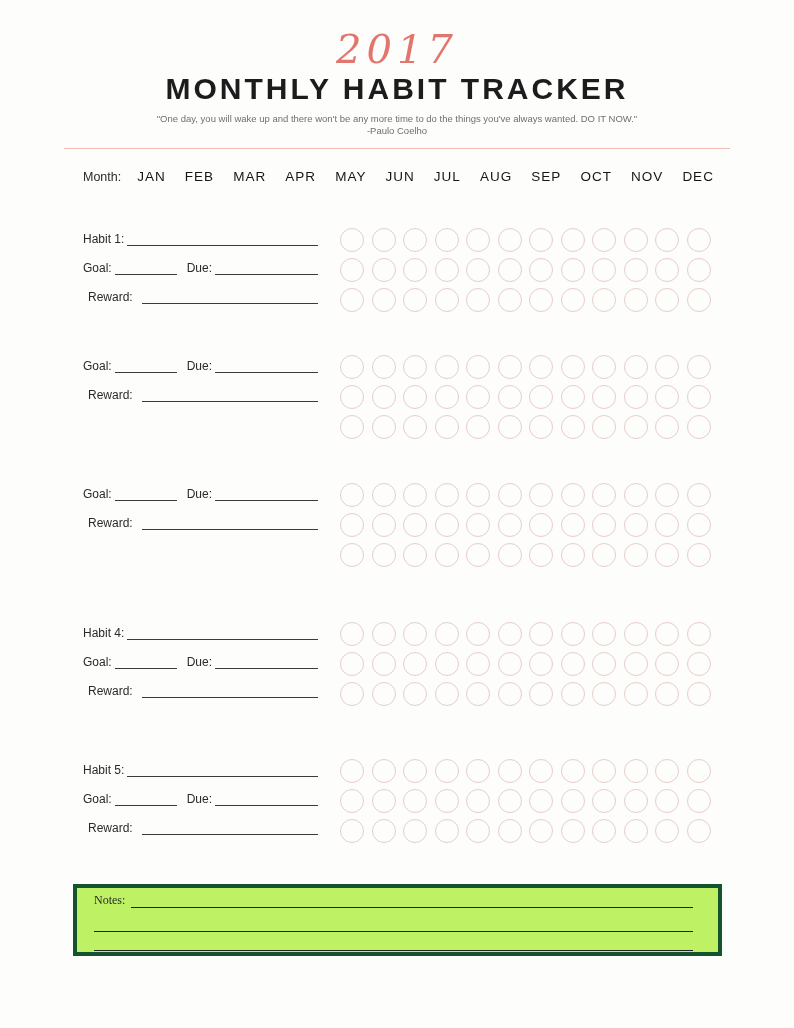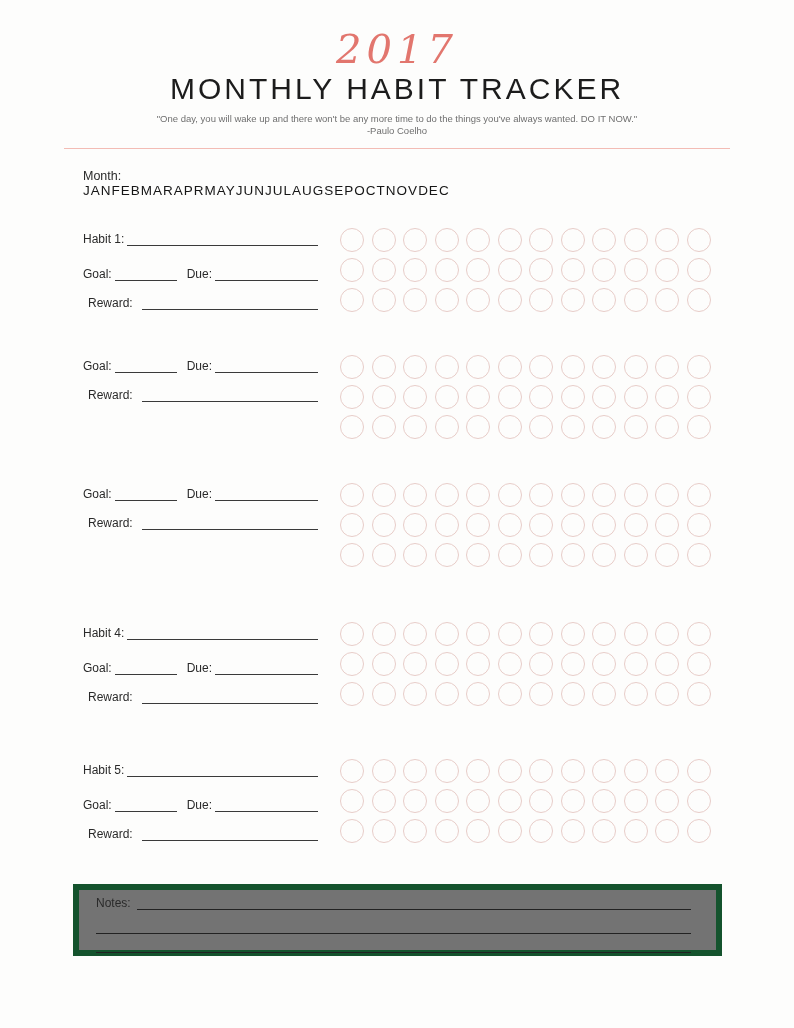--- a/index.html
+++ b/index.html
@@ -11,45 +11,45 @@
   }
 
   
   .year {
     position:absolute; top:26px; left:0; right:0; text-align:center;
     font-family:"DejaVu Serif", serif; font-style:italic;
     font-size:40px; letter-spacing:5px; color:#e2766e;
   }
   .title {
     position:absolute; top:72px; left:0; right:0; text-align:center;
-    font-size:30px; font-weight:400; letter-spacing:3px; color:#1c1c1c;
+    font-size:30px; font-weight:700; letter-spacing:3px; color:#1c1c1c;
   }
   .quote {
     position:absolute; top:113px; left:0; right:0; text-align:center;
     font-size:9.5px; line-height:12px; color:#6f6f6f;
   }
   .divider {
     position:absolute; top:148px; left:64px; right:64px; height:1px;
     background:#f3bcb5;
   }
 
   
   .month-row {
     position:absolute; top:169px; left:83px; right:80px;
-    display:flex; align-items:baseline;flex-direction:column;
+    display:flex; align-items:baseline;
   }
   .month-label { font-size:12.5px; color:#2a2a2a; margin-right:16px; }
   .months { flex:1; display:flex; justify-content:space-between; }
   .month { font-size:13.5px; letter-spacing:1px; color:#161616; }
 
   
   .habit-section { position:absolute; left:83px; width:633px; height:96px; }
   .habit-fields { position:absolute; left:0; top:2px; width:235px; }
   .field-row { display:flex; align-items:flex-end; height:16px; font-size:12px; color:#2a2a2a; }
-  .habit-row  { margin-bottom:19px; }
+  .habit-row  { margin-bottom:13px; }
   .goal-row   { margin-bottom:13px; }
   .reward-row { padding-left:5px; }
   .field-label { white-space:nowrap; }
   .line { flex:1; border-bottom:1px solid #3a3a3a; height:15px; margin-left:3px; }
   .goal-line { flex:0 0 62px; }
   .due-label { margin-left:10px;margin-top:8px; }
   .reward-row .line { margin-left:9px; }
 
   .tracker-grid {
     position:absolute; left:257px; top:0;
@@ -57,21 +57,21 @@
     column-gap:7.5px; row-gap:6px;
   }
   .circle {
     width:24px; height:24px; border-radius:50%;
     border:1px solid #e8cdc9; background:transparent;
   }
 
   
   .notes-box {
     position:absolute; top:884px; left:73px; width:649px; height:72px;
-    border:6px solid #14532d; background:#737373;
+    border:4px solid #14532d; background:#bef264;font-family:Liberation Serif, serif;
   }
   .notes-row {
     position:absolute; top:4px; left:17px; right:25px;
     display:flex; align-items:flex-end; height:16px;
     font-size:12px; color:#2a2a2a;
   }
   .notes-row .line { border-bottom:1px solid #222; margin-left:6px; }
   .notes-extra-line {
     position:absolute; left:17px; right:25px; height:0;
     border-bottom:1px solid #222;

